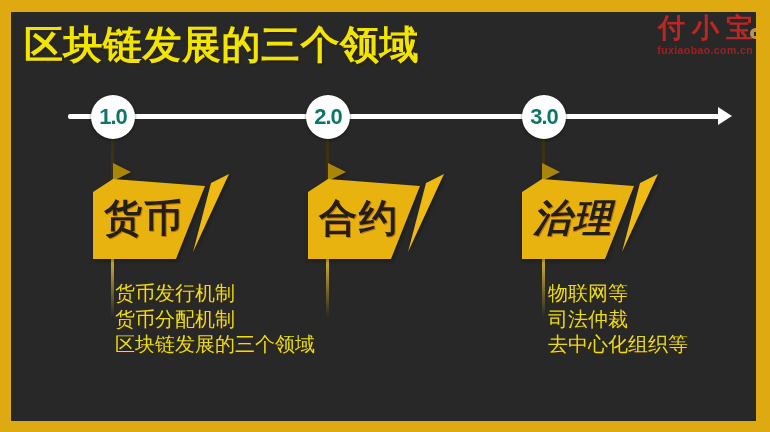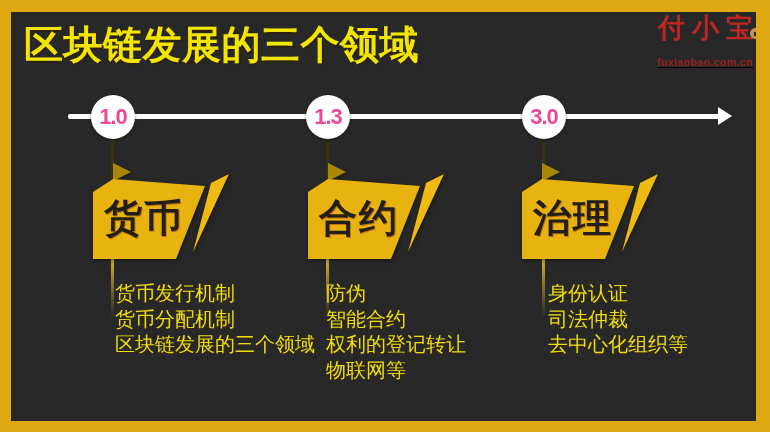--- a/index.html
+++ b/index.html
@@ -16,70 +16,70 @@
 
   
   .slide-title {
     position:absolute; left:13px; top:6px;
     font-size:39px; font-weight:bold; color:#f2e600;
     letter-spacing:0.5px; white-space:nowrap;
     text-shadow:2px 2px 0 rgba(50,25,0,0.45);
   }
 
   
-  .brand { position:absolute; top:1px; right:3px; text-align:right;text-decoration:underline; }
+  .brand { position:absolute; top:1px; right:3px; text-align:right; }
   .brand-name {
     position:relative; display:inline-block;
     font-size:27px; font-weight:bold; color:#bc2723;
     letter-spacing:7px; margin-right:-7px; line-height:30px;
   }
   .coin {
     position:absolute; right:-1px; top:15px; width:11px; height:11px;
     background:#c0924d; border-radius:50%;
   }
   .coin::after {
     content:""; position:absolute; left:3.5px; top:3.5px;
     width:4px; height:4px; background:#282828;
   }
   .brand-url {
     font-size:10.5px; font-weight:bold; color:#9e2121;
-    letter-spacing:0.4px; margin-top:13px;
+    letter-spacing:0.4px; margin-top:1px;
   }
 
   
   .timeline-line {
     position:absolute; left:57px; top:102px; width:652px; height:5px;
     background:#ffffff; border-radius:2px;
   }
   .timeline-arrow {
     position:absolute; left:707px; top:95px; width:0; height:0;
     border-top:9px solid transparent; border-bottom:9px solid transparent;
     border-left:14px solid #ffffff;
   }
   .node {
     position:absolute; top:83px; width:44px; height:44px;
     background:#ffffff; border-radius:50%;
     text-align:center; line-height:44px;
-    font-size:22px; font-weight:bold; color:#ec4899; letter-spacing:-1px;
+    font-size:22px; font-weight:bold; color:#0f766e; letter-spacing:-1px;
     box-shadow:0 1px 3px rgba(0,0,0,0.5);
   }
   .node1 { left:80px; }  .node2 { left:295px; }  .node3 { left:511px; }
 
   
   .pole {
     position:absolute; top:123px; width:3px; height:182px;
     background:linear-gradient(180deg,
       #393011 0%, #473a10 45%, #7a6212 58%,
       #caa92e 70%, rgba(202,169,46,0) 100%);
   }
   .pole1 { left:100px; } .pole2 { left:315px; } .pole3 { left:531px; }
 
   
   .flag { position:absolute; top:150px; width:140px; height:98px; }
-  .flag1 { left:82px; } .flag2 { left:297px; } .flag3 { left:511px; }
+  .flag1 { left:82px; } .flag2 { left:297px; } .flag3 { left:511px;font-style:italic; }
   .flag svg { position:absolute; left:0; top:0; display:block;
               filter:drop-shadow(1px 2px 2px rgba(0,0,0,0.35)); }
   .flag-label {
     position:absolute; left:11px; top:31px;
     font-size:38px; font-weight:bold; color:#221f18; letter-spacing:2px;
     text-shadow:1px 1px 0 rgba(140,35,20,0.45); white-space:nowrap;
   }
 
   
   .feature-list {
@@ -103,21 +103,21 @@
     </div>
 
     <div class="timeline-line"></div>
     <div class="timeline-arrow"></div>
 
     <div class="pole pole1"></div>
     <div class="pole pole2"></div>
     <div class="pole pole3"></div>
 
     <div class="node node1"><span>1.0</span></div>
-    <div class="node node2"><span>1.3</span></div>
+    <div class="node node2"><span>2.0</span></div>
     <div class="node node3"><span>3.0</span></div>
 
     <div class="flag flag1">
       <svg width="140" height="98" viewBox="0 0 140 98">
         <polygon points="20,1 38,10 20,19" fill="#a98608"></polygon>
         <polygon points="0,30 20,17 112,24 83,97 0,97" fill="#e8b30f"></polygon>
         <polygon points="118,21 136,12 100,90" fill="#efba12"></polygon>
       </svg>
       <span class="flag-label">货币</span>
     </div>
@@ -139,27 +139,21 @@
       </svg>
       <span class="flag-label">治理</span>
     </div>
 
     <div class="feature-list list1">
       <div>货币发行机制</div>
       <div>货币分配机制</div>
       <div>区块链发展的三个领域</div>
     </div>
 
-    <div class="feature-list list2">
-      <div>防伪</div>
-      <div>智能合约</div>
-      <div>权利的登记转让</div>
-      <div>物联网等</div>
-    </div>
 
     <div class="feature-list list3">
-      <div>身份认证</div>
+      <div>物联网等</div>
       <div>司法仲裁</div>
       <div>去中心化组织等</div>
     </div>
 
   </div>
 </div>
 
 </body></html>

